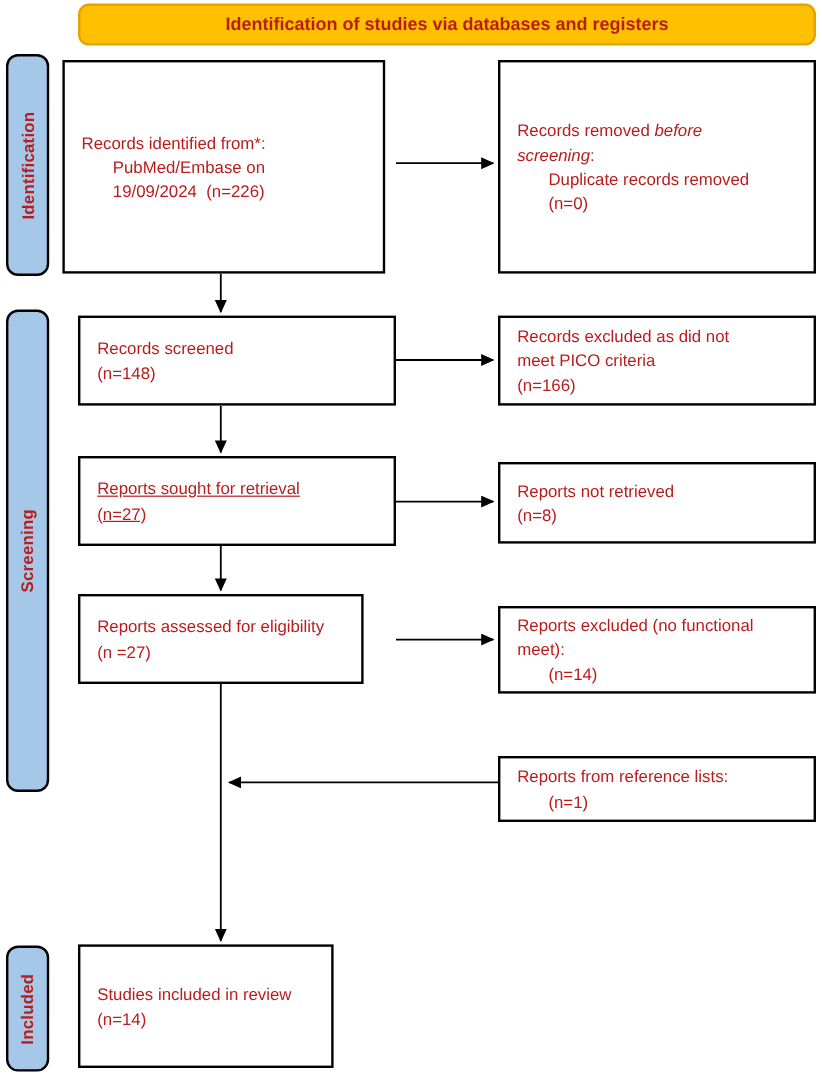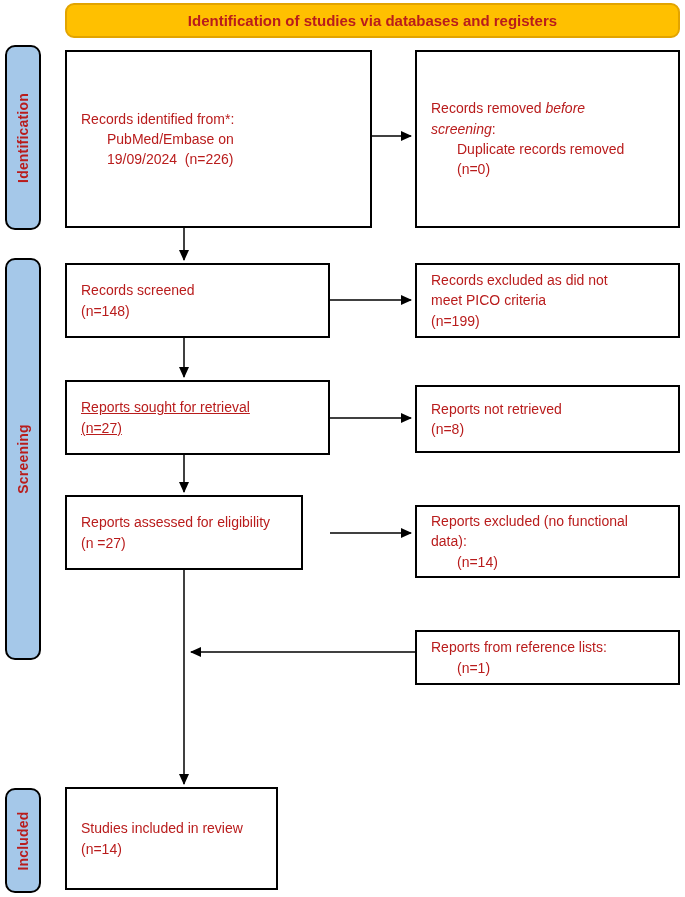--- a/index.html
+++ b/index.html
@@ -51,21 +51,21 @@
     background:var(--box-fill);
     border:2px solid #000;
     box-sizing:border-box;
     display:flex;flex-direction:column;justify-content:center;
     padding:6px 8px 6px 14px;
     font-size:14px;line-height:1.45;
     white-space:pre-wrap;
   }
   .indent{padding-left:26px;}
   .it{font-style:italic;}
-  .b-rec-id   {left:65px;  top:50px;  width:307px; height:178px;}
+  .b-rec-id   {left:52px;  top:50px;  width:269px; height:178px;}
   .b-rec-rm   {left:415px; top:50px;  width:265px; height:178px;}
   .b-rec-scr  {left:65px;  top:263px; width:265px; height:75px;}
   .b-rec-exc  {left:415px; top:263px; width:265px; height:75px;}
   .b-rep-sght {left:65px;  top:380px; width:265px; height:75px;text-decoration:underline;}
   .b-rep-nr   {left:415px; top:385px; width:265px; height:68px;}
   .b-rep-ass  {left:65px;  top:495px; width:238px; height:75px;}
   .b-rep-exc  {left:415px; top:505px; width:265px; height:73px;}
   .b-rep-ref  {left:415px; top:630px; width:265px; height:55px;}
   .b-studies  {left:65px;  top:787px; width:213px; height:103px;}
 </style>
@@ -117,41 +117,41 @@
   </div>
 
   <div class="box b-rec-scr">
     <div>Records screened
 (n=148)</div>
   </div>
 
   <div class="box b-rec-exc">
     <div>Records excluded as did not
 meet PICO criteria
-(n=199)</div>
+(n=166)</div>
   </div>
 
   <div class="box b-rep-sght">
     <div>Reports sought for retrieval
 (n=27)</div>
   </div>
 
   <div class="box b-rep-nr">
     <div>Reports not retrieved
 (n=8)</div>
   </div>
 
   <div class="box b-rep-ass">
     <div>Reports assessed for eligibility
 (n =27)</div>
   </div>
 
   <div class="box b-rep-exc">
     <div>Reports excluded (no functional
-data):</div>
+meet):</div>
     <div class="indent">(n=14)</div>
   </div>
 
   <div class="box b-rep-ref">
     <div>Reports from reference lists:</div>
     <div class="indent">(n=1)</div>
   </div>
 
   <div class="box b-studies">
     <div>Studies included in review

